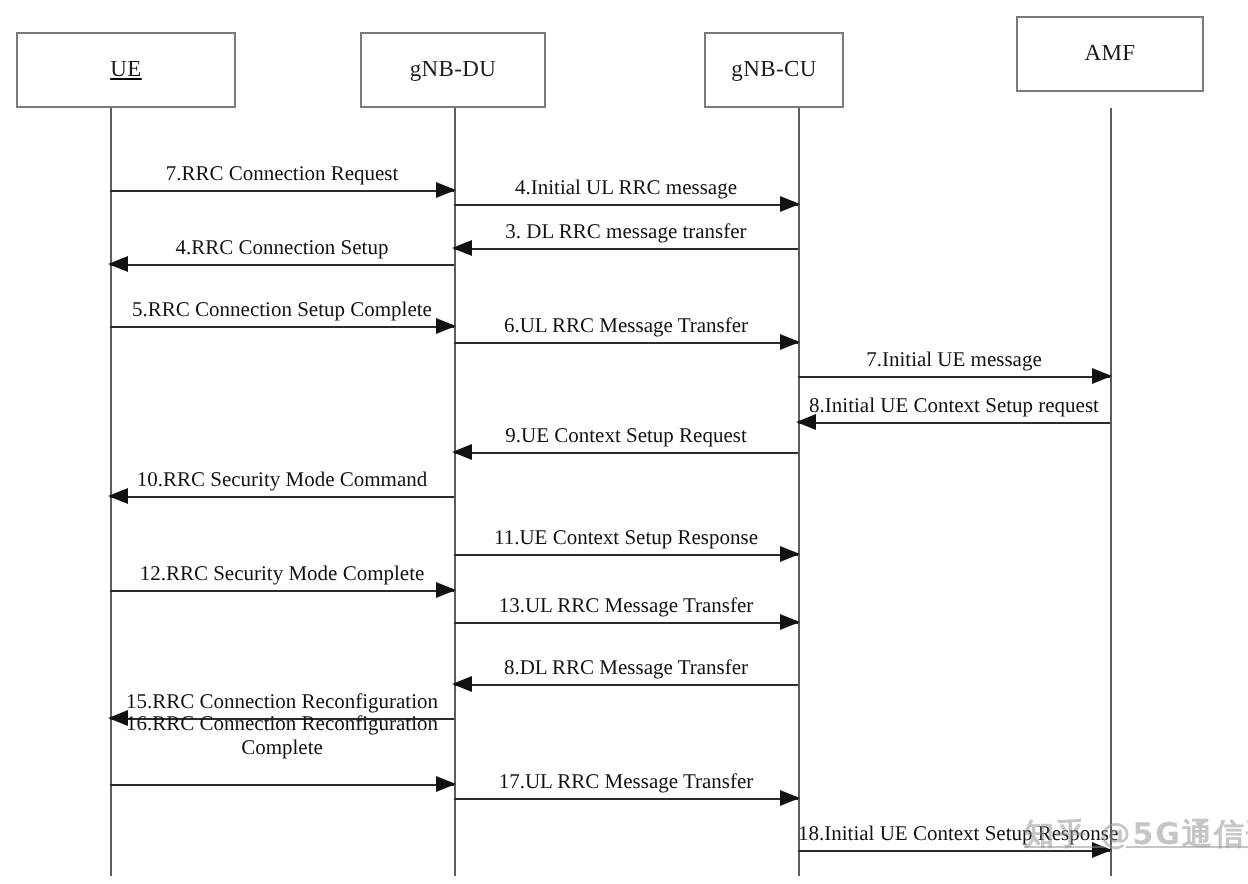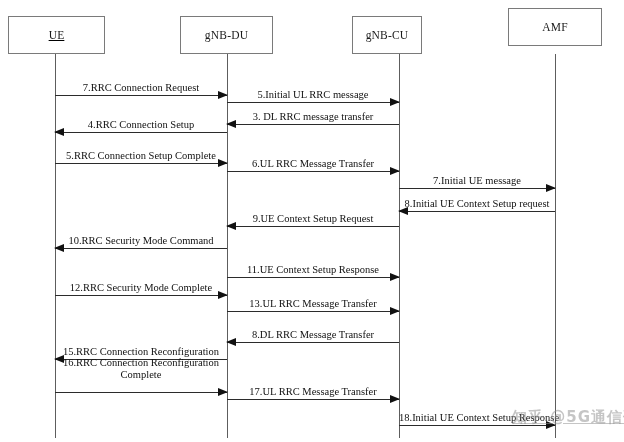--- a/index.html
+++ b/index.html
@@ -98,21 +98,21 @@
     user-select: none;
     text-decoration: underline;
   }
 </style>
 </head>
 <body>
 
 <div id="diagram-root">
 
   <div id="actors-layer">
-      <div class="actor-box" style="left: 8px; top: 16px; width: 97px; height: 38px; text-decoration: underline;">
+      <div class="actor-box" style="left: 8px; top: 16px; width: 110px; height: 38px; text-decoration: underline;">
         <span class="actor-label">UE</span>
       </div>
       <div class="lifeline" style="left: 55px; top: 54px; height: 384px;"></div>
       <div class="actor-box" style="left: 180px; top: 16px; width: 93px; height: 38px; font-family: Liberation Serif, serif;">
         <span class="actor-label">gNB-DU</span>
       </div>
       <div class="lifeline" style="left: 227px; top: 54px; height: 384px;"></div>
       <div class="actor-box" style="left: 352px; top: 16px; width: 70px; height: 38px;">
         <span class="actor-label">gNB-CU</span>
       </div>
@@ -125,21 +125,21 @@
 
   <div id="messages-layer">
       <div class="msg" style="left: 55px; top: 95px; width: 172px;">
         <div class="msg-line"></div>
         <div class="msg-head right"></div>
         <div class="msg-label">7.RRC Connection Request</div>
       </div>
       <div class="msg" style="left: 227px; top: 102px; width: 172px;">
         <div class="msg-line"></div>
         <div class="msg-head right"></div>
-        <div class="msg-label">5.Initial UL RRC message</div>
+        <div class="msg-label">4.Initial UL RRC message</div>
       </div>
       <div class="msg" style="left: 227px; top: 124px; width: 172px;">
         <div class="msg-line"></div>
         <div class="msg-head left"></div>
         <div class="msg-label">3. DL RRC message transfer</div>
       </div>
       <div class="msg" style="left: 55px; top: 132px; width: 172px;">
         <div class="msg-line"></div>
         <div class="msg-head left"></div>
         <div class="msg-label">4.RRC Connection Setup</div>

